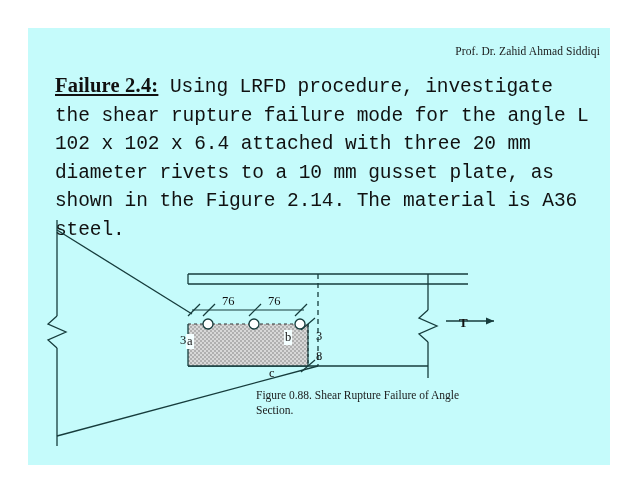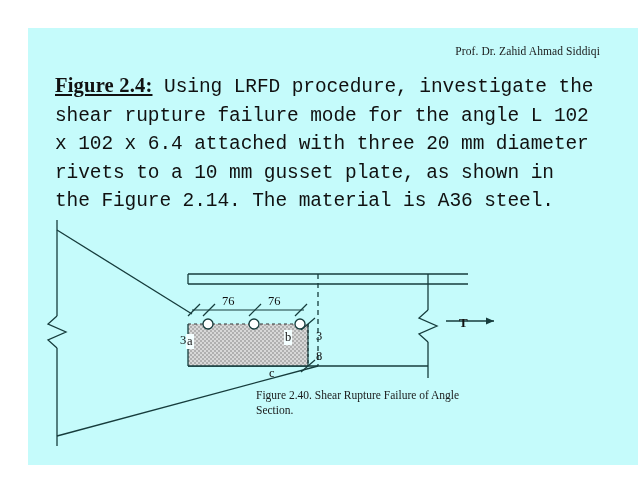--- a/index.html
+++ b/index.html
@@ -14,21 +14,20 @@
     font-family: "Liberation Sans", sans-serif;
   }
   #slide {
     position: absolute;
     left: 28px;
     top: 28px;
     width: 582px;
     height: 437px;
     background: #c5fbfb;
     overflow: hidden;
-    padding-left: 28px;
   }
   #author {
     position: absolute;
     left: 0;
     top: 17px;
     width: 572px;
     text-align: right;
     font-family: "Liberation Serif", serif;
     font-size: 11.5px;
     color: #1a1a1a;
@@ -103,21 +102,21 @@
   #dim-v8 { left: 288px; top: 131px; }
 </style>
 </head>
 <body>
 
 <div id="slide">
 
   <div id="author">Prof. Dr. Zahid Ahmad Siddiqi</div>
 
   <div id="body-text">
-    <span id="example-label">Figure 2.4:</span><span id="body-prose">  Using LRFD procedure, investigate the shear rupture failure mode for the angle L 102 x 102 x 6.4 attached with three 20 mm diameter rivets to a 10 mm gusset plate, as shown in the Figure 2.14.  The material is A36 steel.</span>
+    <span id="example-label">Failure 2.4:</span><span id="body-prose">  Using LRFD procedure, investigate the shear rupture failure mode for the angle L 102 x 102 x 6.4 attached with three 20 mm diameter rivets to a 10 mm gusset plate, as shown in the Figure 2.14.  The material is A36 steel.</span>
   </div>
 
   <div id="figure-area">
 
     <svg width="582" height="247" viewBox="0 0 582 247">
       <defs>
         <pattern id="hatchdot" width="4" height="4" patternUnits="userSpaceOnUse">
           <rect width="4" height="4" fill="#b0b0b0"></rect>
           <rect x="0" y="0" width="2" height="2" fill="#d8d8d8"></rect>
           <rect x="2" y="2" width="2" height="2" fill="#d8d8d8"></rect>
@@ -191,16 +190,16 @@
     <span class="dim" id="dim-76a">76</span>
     <span class="dim" id="dim-76b">76</span>
     <span class="dim" id="dim-v3">3</span>
     <span class="dim" id="dim-v8">8</span>
 
     <span class="lbl" id="lbl-a">a</span>
     <span class="lbl" id="lbl-b">b</span>
     <span class="lbl" id="lbl-c">c</span>
     <span class="lbl" id="lbl-T">T</span>
 
-    <div class="cap" id="caption">Figure 2.40.  Shear Rupture Failure of Angle Section.</div>
+    <div class="cap" id="caption">Figure 0.88.  Shear Rupture Failure of Angle Section.</div>
   </div>
 
 </div>
 
 </body></html>

